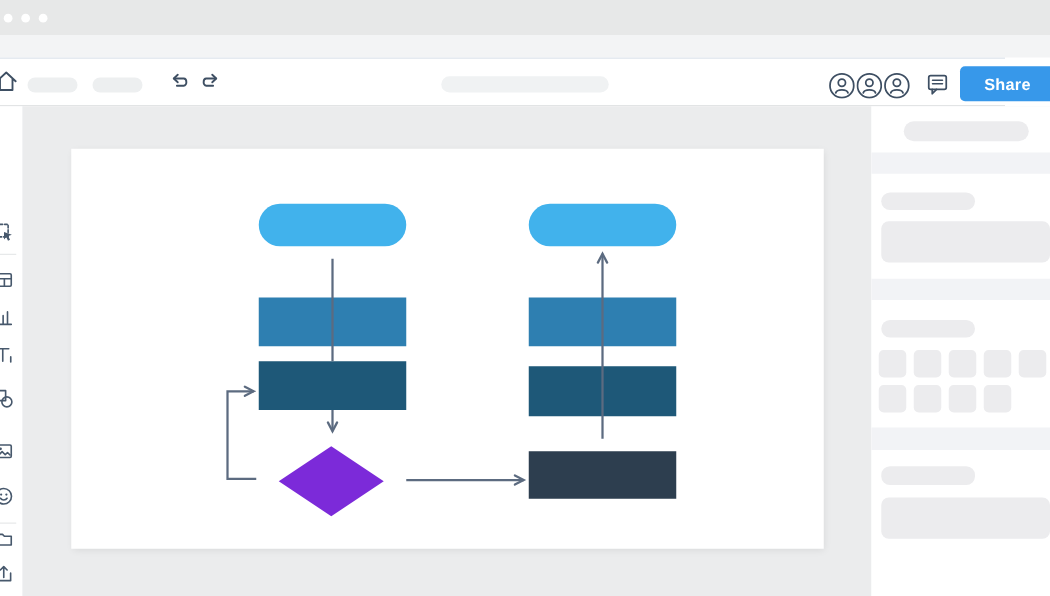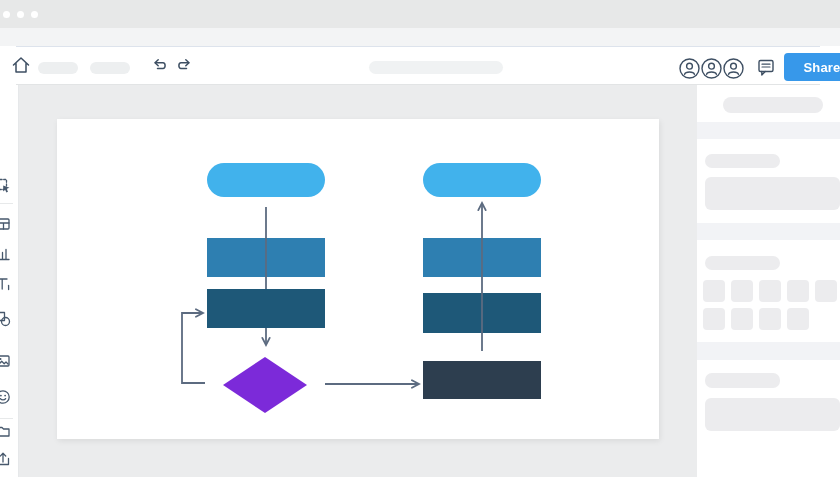--- a/index.html
+++ b/index.html
@@ -6,21 +6,21 @@
   body{
     width:840px;height:477px;position:relative;overflow:hidden;
     background:#ffffff;font-family:"Liberation Sans", sans-serif;
     -webkit-font-smoothing:antialiased;
   }
   .abs{position:absolute;}
   
   .titlebar{left:0;top:0;width:840px;height:28px;background:#e7e8e8;}
   .win-dot{position:absolute;top:11px;width:7px;height:7px;border-radius:50%;background:#ffffff;}
   .subbar{left:0;top:28px;width:840px;height:18px;background:#f3f4f5;}
-  .toolbar{left:16px;top:46px;width:804px;height:39px;background:#ffffff;
+  .toolbar{left:0;top:46px;width:804px;height:39px;background:#ffffff;
     border-top:1px solid #dde3ec;border-bottom:1px solid #e2e4e5;box-sizing:border-box;}
   .tb-pill{position:absolute;top:15px;width:40px;height:12px;border-radius:6px;background:#edeff0;}
   .doc-pill{position:absolute;left:353px;top:14px;width:134px;height:13px;border-radius:7px;background:#f0f2f3;}
   .tb-icon{position:absolute;}
   .tb-icon svg{display:block;}
   .share-btn{position:absolute;left:768px;top:6px;width:76px;height:28px;border:none;
     border-radius:4px;background:#3798ea;color:#ffffff;font-size:13px;font-weight:bold;
     font-family:"Liberation Sans", sans-serif;letter-spacing:.2px;cursor:pointer;}
   
   .workspace{left:0;top:85px;width:840px;height:392px;background:#ebeced;}

